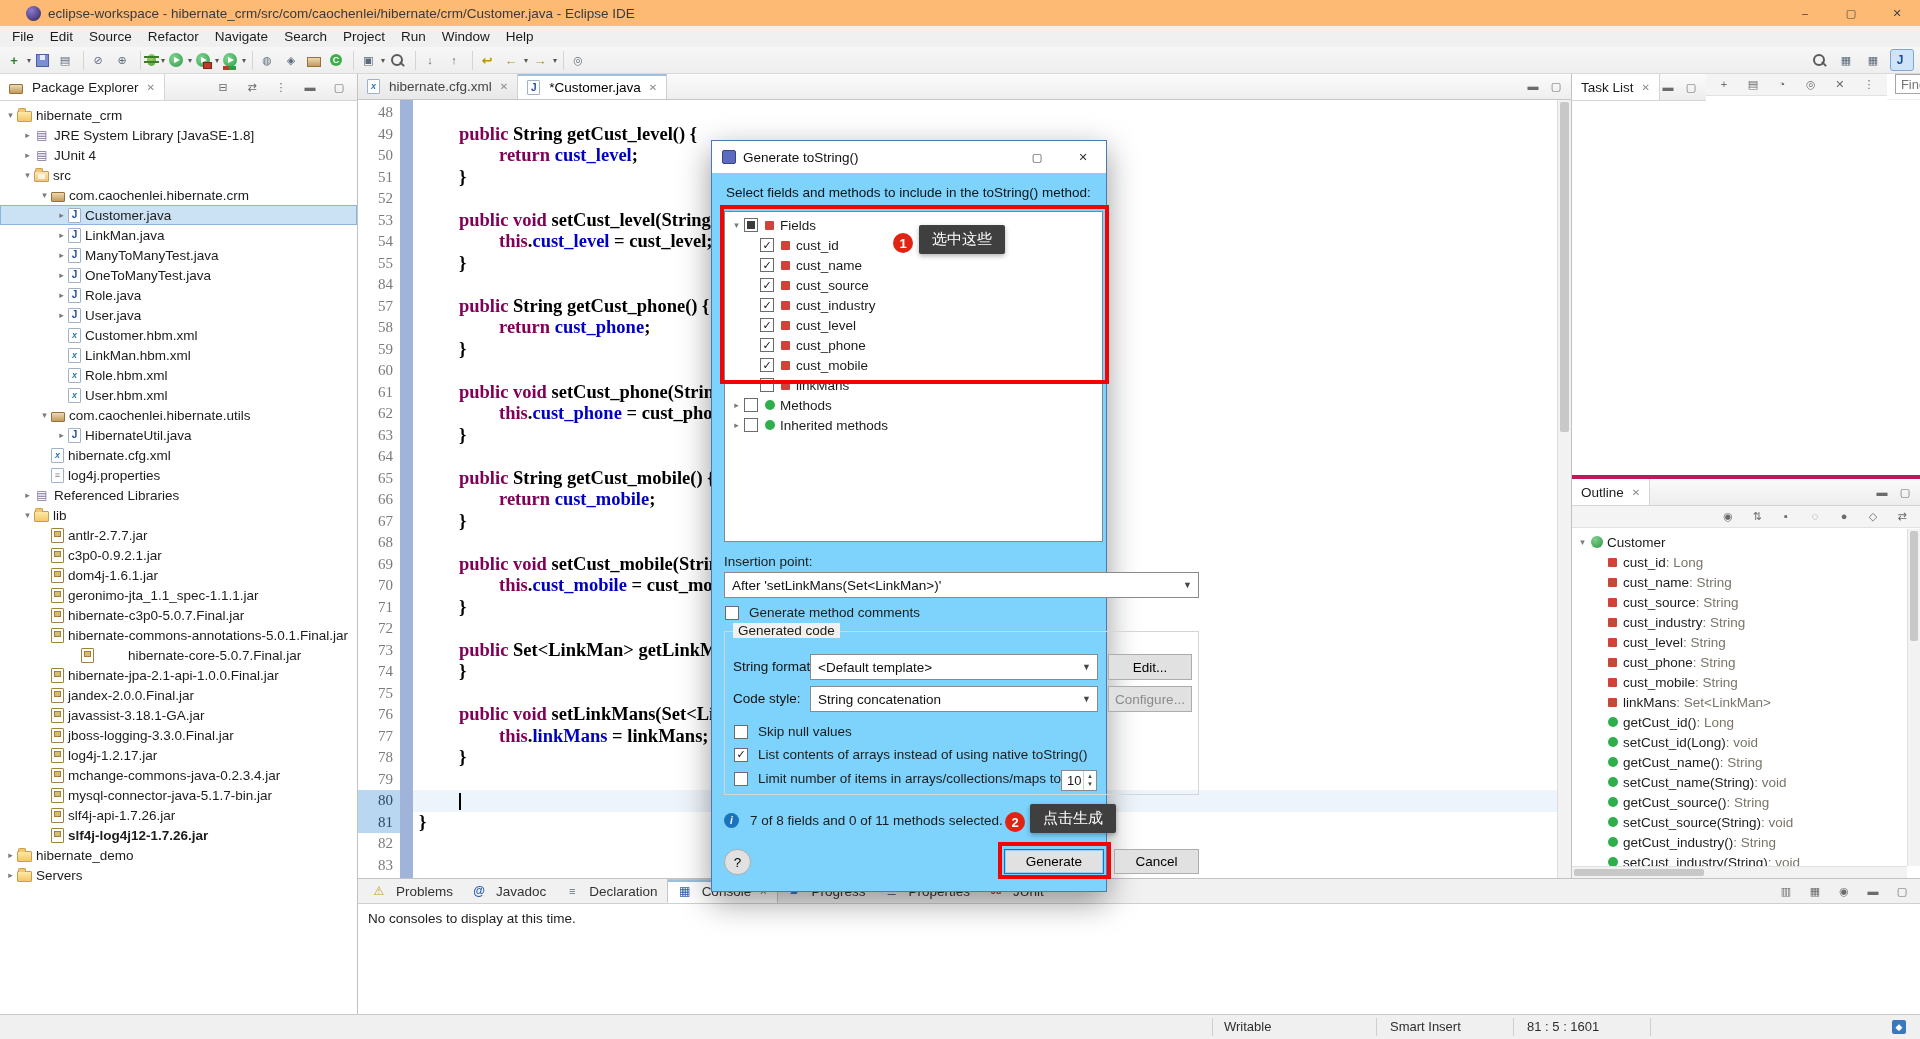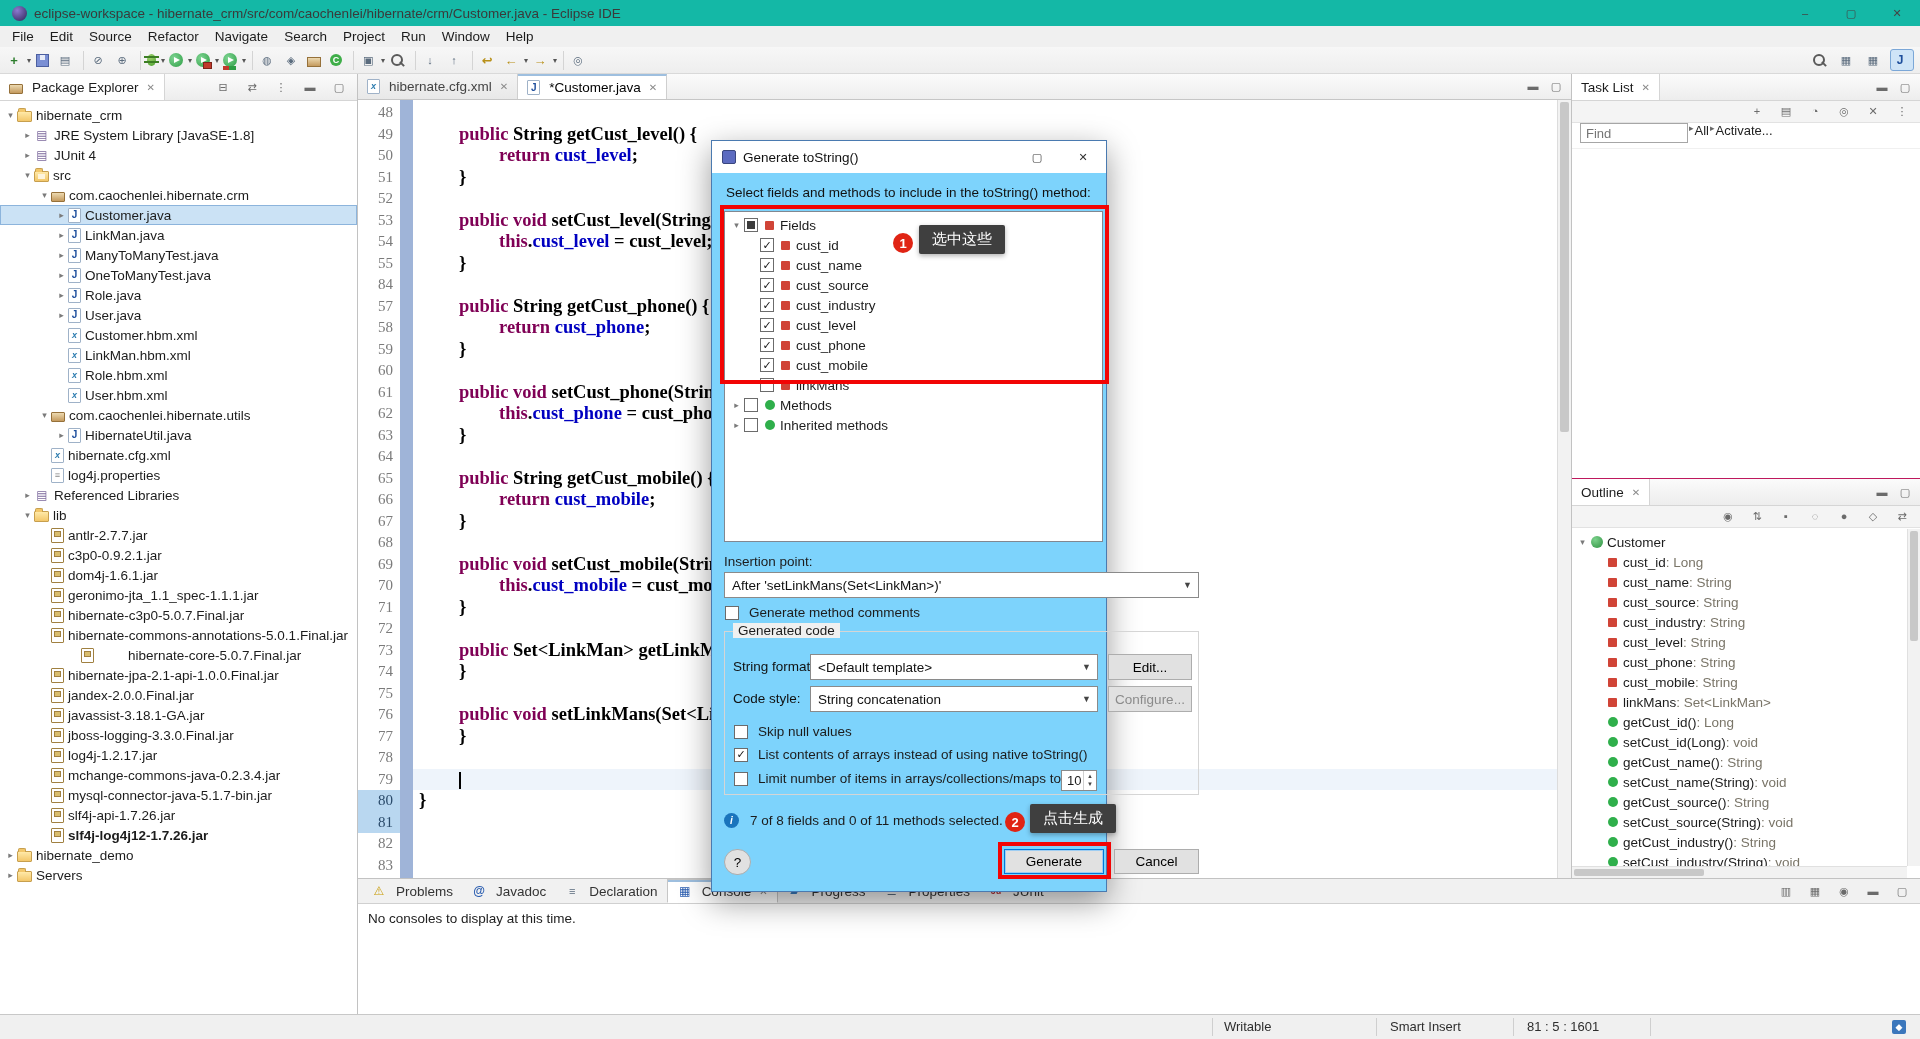--- a/index.html
+++ b/index.html
@@ -1,22 +1,22 @@
 <!DOCTYPE html>
 <html><head>
 <meta charset="utf-8">
 <style>
   html,body{margin:0;padding:0;overflow:hidden}
   body{position:relative;width:1920px;height:1039px;background:#f0f0f0;
        font-family:"Liberation Sans","DejaVu Sans",sans-serif;font-size:13.5px;color:#1c1c1c;}
   *{box-sizing:border-box}
 
   
-  #titlebar{position:absolute;left:0;top:0;width:1920px;height:26px;background:#14b8a6;
-            display:flex;align-items:center;gap:7px;padding-left:12px;font-size:13.5px;color:#3a3a3a;}
+  #titlebar{position:absolute;left:0;top:0;width:1920px;height:26px;background:#fdba74;
+            display:flex;align-items:center;gap:7px;padding-left:26px;font-size:13.5px;color:#3a3a3a;}
   #win-icon{width:15px;height:15px;border-radius:50%;background:radial-gradient(circle at 35% 30%,#8d7ad0,#2c2255);flex:none}
   #win-controls{position:absolute;right:0;top:0;height:26px;display:flex}
   .win-btn{width:46px;height:26px;display:flex;align-items:center;justify-content:center;font-size:11px;color:#444}
   #menubar{position:absolute;left:0;top:26px;width:1920px;height:21px;display:flex;align-items:center;padding-left:4px;font-size:13.5px}
   .menu-item{padding:2px 8px;}
   #toolbar{position:absolute;left:0;top:47px;width:1920px;height:27px;background:linear-gradient(#f7f7f7,#eeeeee);
            border-bottom:1px solid #d9d9d9;display:flex;align-items:center}
   #toolbar-left{display:flex;align-items:center;padding-left:4px}
   #toolbar-right{position:absolute;right:6px;top:0;height:26px;display:flex;align-items:center;gap:3px}
   .tb-btn{height:22px;min-width:22px;display:inline-flex;align-items:center;justify-content:center;border:1px solid transparent;border-radius:3px;padding:0 1px}
@@ -113,21 +113,21 @@
       font-size:18.5px;font-weight:bold;color:#000;padding-left:6px}
   .cl.cur{background:#eef4fb}
   .tok-k{color:#7f0055}
   .tok-f{color:#0000c0}
   .tok-p{color:#000}
   .caret{display:inline-block;width:2px;height:17px;background:#000;vertical-align:middle;margin-left:40px}
   #editor-scroll{width:14px;background:#f2f2f2;border-left:1px solid #dcdcdc;position:relative;flex:none}
   .scroll-thumb{position:absolute;left:2px;right:2px;background:#c8c8c8;border-radius:2px}
 
   
-  #task-list{height:405px;display:flex;flex-direction:column;border-bottom:1px solid #be185d}
+  #task-list{height:405px;display:flex;flex-direction:row;border-bottom:4px solid #be185d}
   #task-find-row{height:26px;display:flex;align-items:flex-start;gap:1px;padding:0 8px;flex:none;border-bottom:1px solid #f0f0f0}
   #task-find-input{width:108px;height:20px;border:1px solid #a6a6a6;font-size:13px;padding:0 5px;
                    font-family:"Liberation Sans","DejaVu Sans",sans-serif}
   .mini-arrow{font-size:9px;color:#666}
   .task-link{font-size:13px;color:#222}
   #task-body{flex:1;background:#fff}
   #outline{flex:1;display:flex;flex-direction:column;min-height:0;position:relative}
   #outline-vscroll{position:absolute;right:0;top:50px;bottom:12px;width:13px;background:#f2f2f2;border-left:1px solid #e0e0e0}
   #outline-hscroll{position:absolute;left:0;right:13px;bottom:0;height:12px;background:#f2f2f2;border-top:1px solid #e0e0e0}
 
@@ -639,20 +639,21 @@
                 <div class="cl" style="padding-left: 46px;"><span class="tok-p">}</span></div>
                 <div class="cl"></div>
                 <div class="cl" style="padding-left: 46px;"><span class="tok-k">public void </span><span class="tok-p">setCust_mobile(String cust_mobile) {</span></div>
                 <div class="cl" style="padding-left: 86px;"><span class="tok-k">this</span><span class="tok-p">.</span><span class="tok-f">cust_mobile</span><span class="tok-p"> = cust_mobile;</span></div>
                 <div class="cl" style="padding-left: 46px;"><span class="tok-p">}</span></div>
                 <div class="cl"></div>
                 <div class="cl" style="padding-left: 46px;"><span class="tok-k">public </span><span class="tok-p">Set&lt;LinkMan&gt; getLinkMans() {</span></div>
                 <div class="cl" style="padding-left: 46px;"><span class="tok-p">}</span></div>
                 <div class="cl"></div>
                 <div class="cl" style="padding-left: 46px;"><span class="tok-k">public void </span><span class="tok-p">setLinkMans(Set&lt;LinkMan&gt; linkMans) {</span></div>
+                <div class="cl" style="padding-left: 86px;"><span class="tok-k">this</span><span class="tok-p">.</span><span class="tok-f">linkMans</span><span class="tok-p"> = linkMans;</span></div>
                 <div class="cl" style="padding-left: 46px;"><span class="tok-p">}</span></div>
                 <div class="cl"></div>
                 <div class="cl cur"><span class="caret"></span></div>
                 <div class="cl"><span class="tok-p">}</span></div>
                 <div class="cl"></div>
               </div>
           </div>
           <div id="editor-scroll">
             <div class="scroll-thumb" style="top:2px;height:330px"></div>
           </div>

